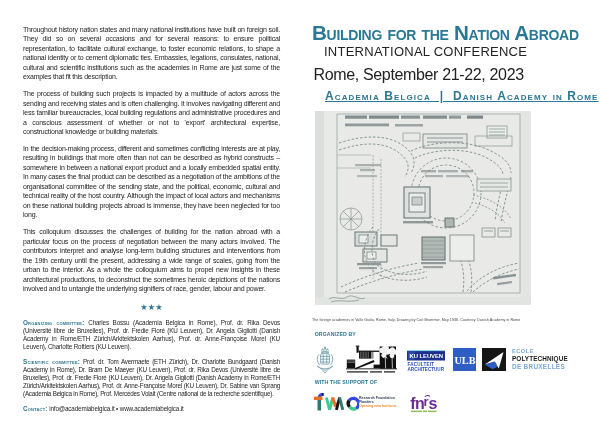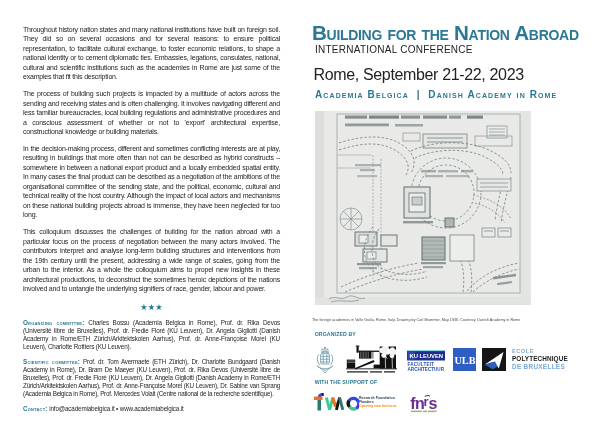--- a/index.html
+++ b/index.html
@@ -9,24 +9,24 @@
            font-size:7.0px;letter-spacing:-0.2px;line-height:9.5px;text-align:justify;}
   .leftcol p{margin:0 0 7.3px 0;}
   .teal{color:#2b7894;}
   .sc{font-variant:small-caps;font-weight:bold;letter-spacing:0.2px;}
   .committee{font-size:6.3px;letter-spacing:-0.15px;line-height:7.9px;margin:0 0 7.4px 0;text-align:justify;}
   .sci{letter-spacing:-0.22px;margin-bottom:3.4px;}
   .stars{text-align:center;color:#2b7894;font-size:8.2px;letter-spacing:0.2px;line-height:9.5px;margin:9.2px 0 7px 0;}
   .rightcol{position:absolute;left:312px;top:0;width:288px;height:348px;}
   .title{position:absolute;left:0px;top:22.8px;color:#2b7894;line-height:1;
          font-size:20.6px;font-weight:bold;font-variant:small-caps;letter-spacing:-0.3px;white-space:nowrap;}
-  .conf{position:absolute;left:3px;top:44.9px;color:#222;font-size:10px;line-height:1;letter-spacing:0.25px;white-space:nowrap;}
+  .conf{position:absolute;left:12px;top:44.9px;color:#222;font-size:13px;line-height:1;letter-spacing:0.25px;white-space:nowrap;}
   .date{position:absolute;left:1.5px;top:66.8px;color:#222;font-size:16px;line-height:1;letter-spacing:-0.35px;white-space:nowrap;}
-  .acad{position:absolute;left:3px;top:89.8px;color:#2b7894;font-size:10px;line-height:1;font-weight:bold;
-        font-variant:small-caps;letter-spacing:1.1px;white-space:nowrap;}
+  .acad{position:absolute;left:13px;top:89.8px;color:#2b7894;font-size:12px;line-height:1;font-weight:bold;
+        font-variant:small-caps;letter-spacing:1.1px;white-space:nowrap;text-decoration:underline;}
   .caption{position:absolute;left:0px;top:317.5px;font-size:3.65px;color:#444;white-space:nowrap;letter-spacing:0.05px;}
   .orgby{position:absolute;left:2.7px;top:331.7px;color:#2b7894;font-size:5.2px;line-height:1;font-weight:bold;letter-spacing:0.12px;}
   .supportof{position:absolute;left:2.7px;top:380.4px;color:#2b7894;font-size:5.2px;line-height:1;font-weight:bold;letter-spacing:0.12px;}
   .abs{position:absolute;}
 </style>
 </head>
 <body>
 
 <div class="leftcol">
 

